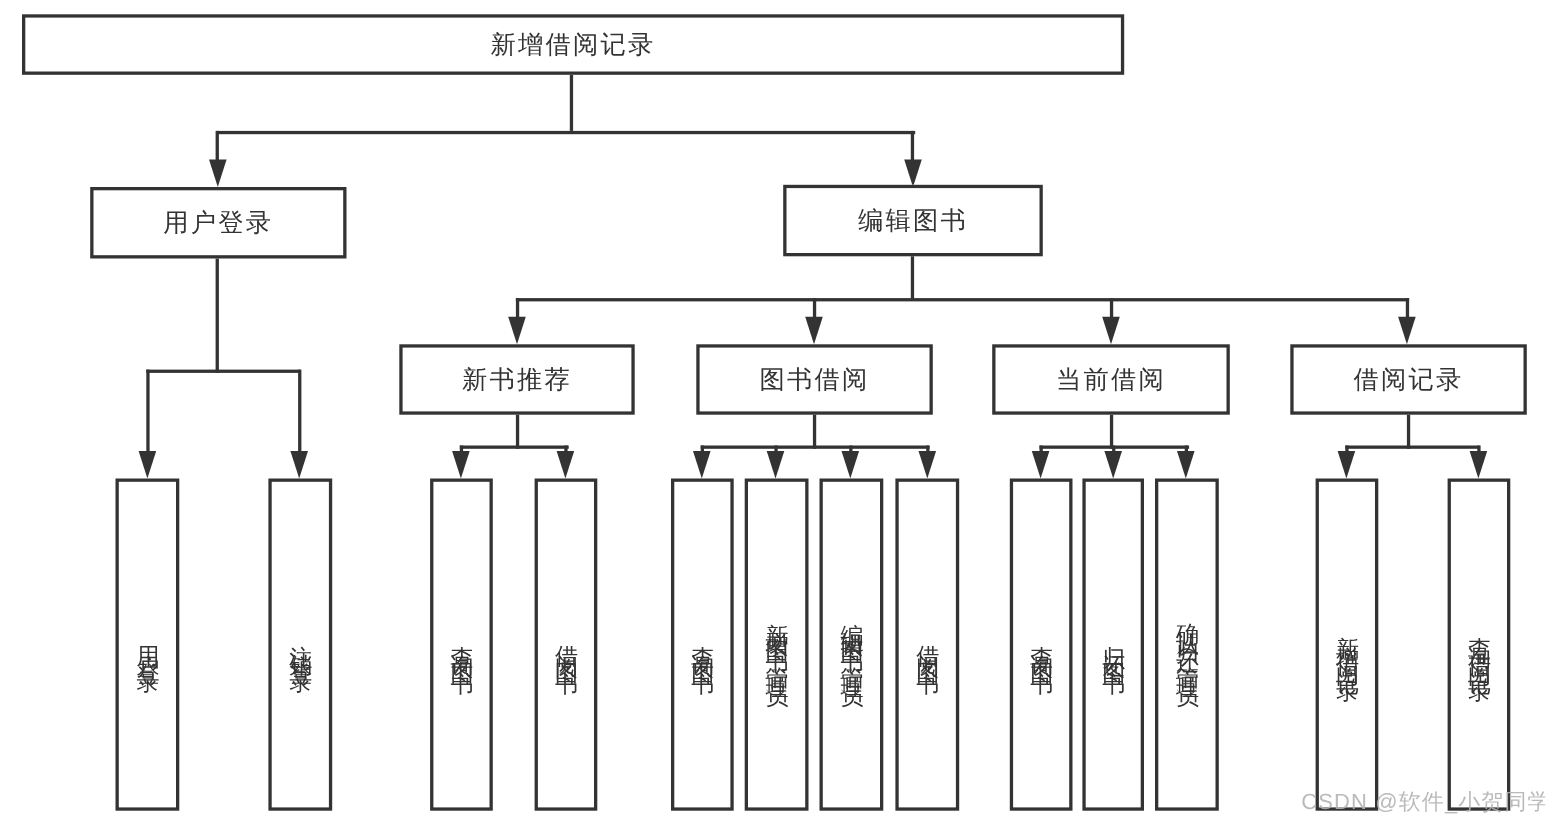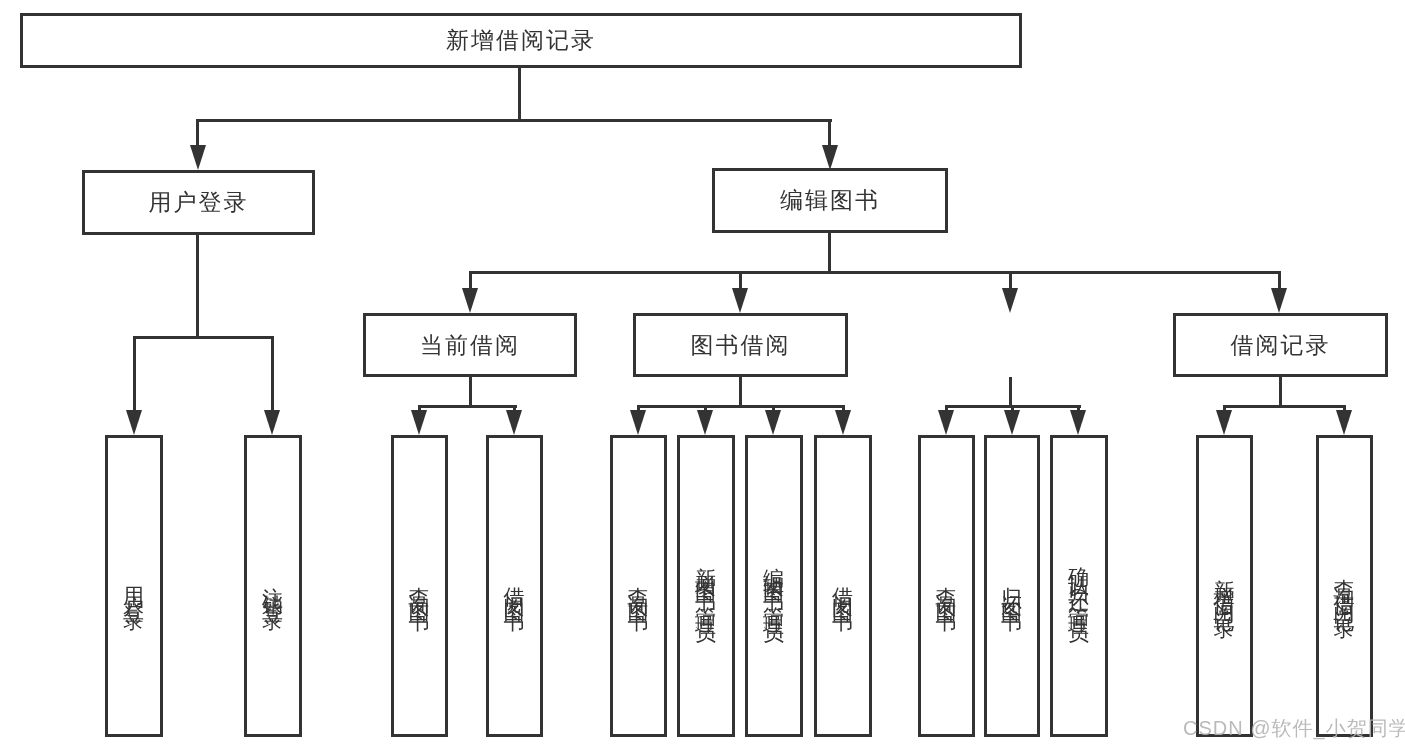--- a/index.html
+++ b/index.html
@@ -71,24 +71,27 @@
   <div class="vl" style="left:469px; top:271px; height:20px;"></div>
   <div class="ar" style="left:462px; top:288px;"></div>
   <div class="vl" style="left:739px; top:271px; height:20px;"></div>
   <div class="ar" style="left:732px; top:288px;"></div>
   <div class="vl" style="left:1009px; top:271px; height:20px;"></div>
   <div class="ar" style="left:1002px; top:288px;"></div>
   <div class="vl" style="left:1278px; top:271px; height:20px;"></div>
   <div class="ar" style="left:1271px; top:288px;"></div>
 
   <div class="node" style="left:363px; top:313px; width:214px; height:64px;">
-    <span>当前借阅</span>
+    <span>新书推荐</span>
   </div>
   <div class="node" style="left:633px; top:313px; width:215px; height:64px;">
     <span>图书借阅</span>
+  </div>
+  <div class="node" style="left:902px; top:313px; width:216px; height:64px;">
+    <span>当前借阅</span>
   </div>
   <div class="node" style="left:1173px; top:313px; width:215px; height:64px;">
     <span>借阅记录</span>
   </div>
 
   <div class="vl" style="left:469px; top:377px; height:31px;"></div>
   <div class="hl" style="left:418px; top:405px; width:99px;"></div>
   <div class="vl" style="left:418px; top:405px; height:8px;"></div>
   <div class="ar" style="left:411px; top:410px;"></div>
   <div class="vl" style="left:513px; top:405px; height:8px;"></div>

